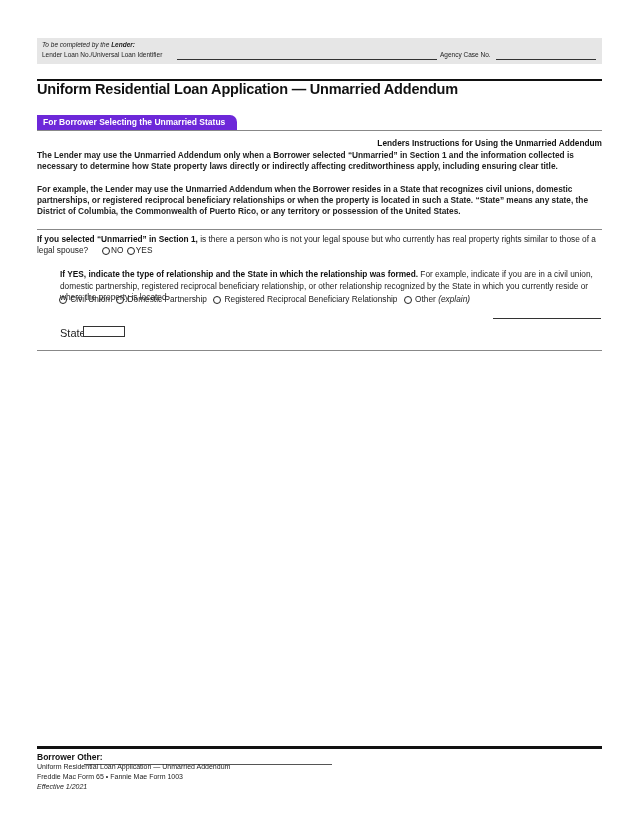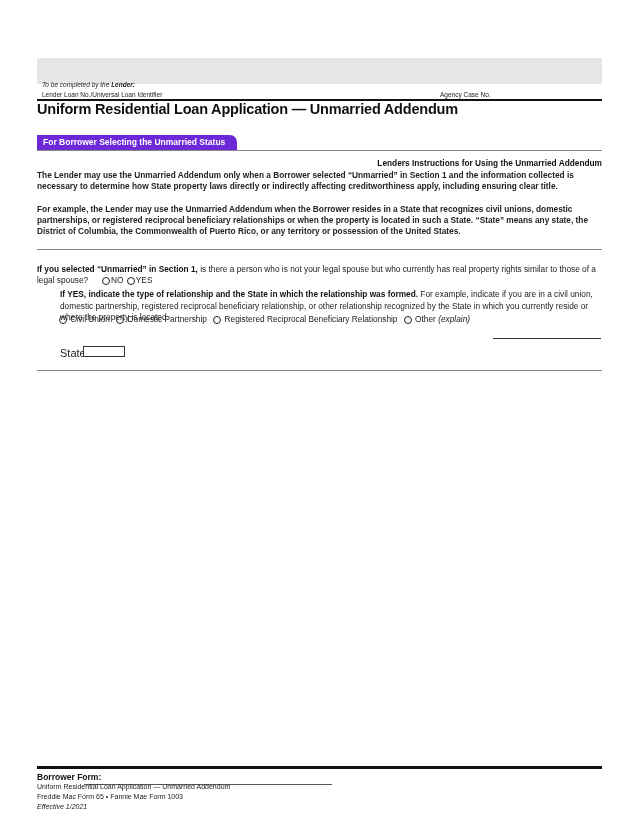--- a/index.html
+++ b/index.html
@@ -1,20 +1,20 @@
 <!DOCTYPE html>
 <html><head>
 <meta charset="utf-8">
 <style>
   html, body { margin: 0; padding: 0; }
   body {
     width: 640px; height: 828px; background: #ffffff; position: relative;
     font-family: "Liberation Sans", sans-serif; color: #111; overflow: hidden;
   }
-  .abs { position: absolute; margin-top: 20px; }
+  .abs { position: absolute; }
   .lender-box {
     left: 37px; top: 38px; width: 565px; height: 26px; background: #e6e6e6;
   }
   .lender-note { left: 5px; top: 3px; font-size: 6.5px; font-style: italic; color: #222; }
   .lender-note b { font-weight: bold; }
   .lender-label { left: 5px; top: 13px; font-size: 6.5px; color: #222; }
   .lender-line { left: 140px; top: 21px; width: 260px; border-bottom: 0.8px solid #333; height: 0; }
   .agency-label { left: 403px; top: 13px; font-size: 6.5px; color: #222; }
   .agency-line { left: 459px; top: 21px; width: 100px; border-bottom: 0.8px solid #333; height: 0; }
 
@@ -26,21 +26,21 @@
     border-top-right-radius: 7px; color: #fff; font-size: 8.5px; font-weight: bold;
     line-height: 15px; padding-left: 6px; box-sizing: border-box;
   }
   .tab-rule { left: 37px; top: 130px; width: 565px; height: 1px; background: #888; }
 
   .para { left: 37px; width: 565px; font-size: 8.3px; line-height: 11px; color: #222; font-weight: bold; }
   .heading { font-weight: bold; color: #111; text-align: right; }
 
   .rule-thin { left: 37px; width: 565px; height: 1px; background: #888; }
 
-  .q-text { left: 37px; top: 244px; width: 565px; font-size: 8.3px; line-height: 11px; color: #222; }
+  .q-text { left: 37px; top: 234px; width: 565px; font-size: 8.3px; line-height: 11px; color: #222; }
   .q-text b { color: #111; }
   .radio {
     display: inline-block; width: 8px; height: 8px; border: 1px solid #222; border-radius: 50%;
     vertical-align: -2px; margin-right: 1px; box-sizing: border-box;
   }
   .opt { display: inline-block; margin-right: 4px; }
 
   .yes-text { left: 60px; top: 269px; width: 545px; font-size: 8.3px; line-height: 11.5px; color: #222; }
   .yes-text b { color: #111; }
 
@@ -98,17 +98,17 @@
   <span class="opt"><span class="radio"></span> <span>Other</span> <i>(explain)</i></span>
 </div>
 <div class="abs explain-line"></div>
 
 <div class="abs state-label">State:</div>
 <div class="abs state-box"></div>
 
 <div class="abs rule-thin" style="top:350px;"></div>
 
 <div class="abs footer-rule"></div>
-<div class="abs borrower-label">Borrower Form:</div>
+<div class="abs borrower-label">Borrower Other:</div>
 <div class="abs borrower-line"></div>
 <div class="abs foot" style="top:763px;">Uniform Residential Loan Application — Unmarried Addendum</div>
 <div class="abs foot" style="top:773px;">Freddie Mac Form 65  •  Fannie Mae Form 1003</div>
 <div class="abs foot italic" style="top:783px;">Effective 1/2021</div>
 
 </body></html>

